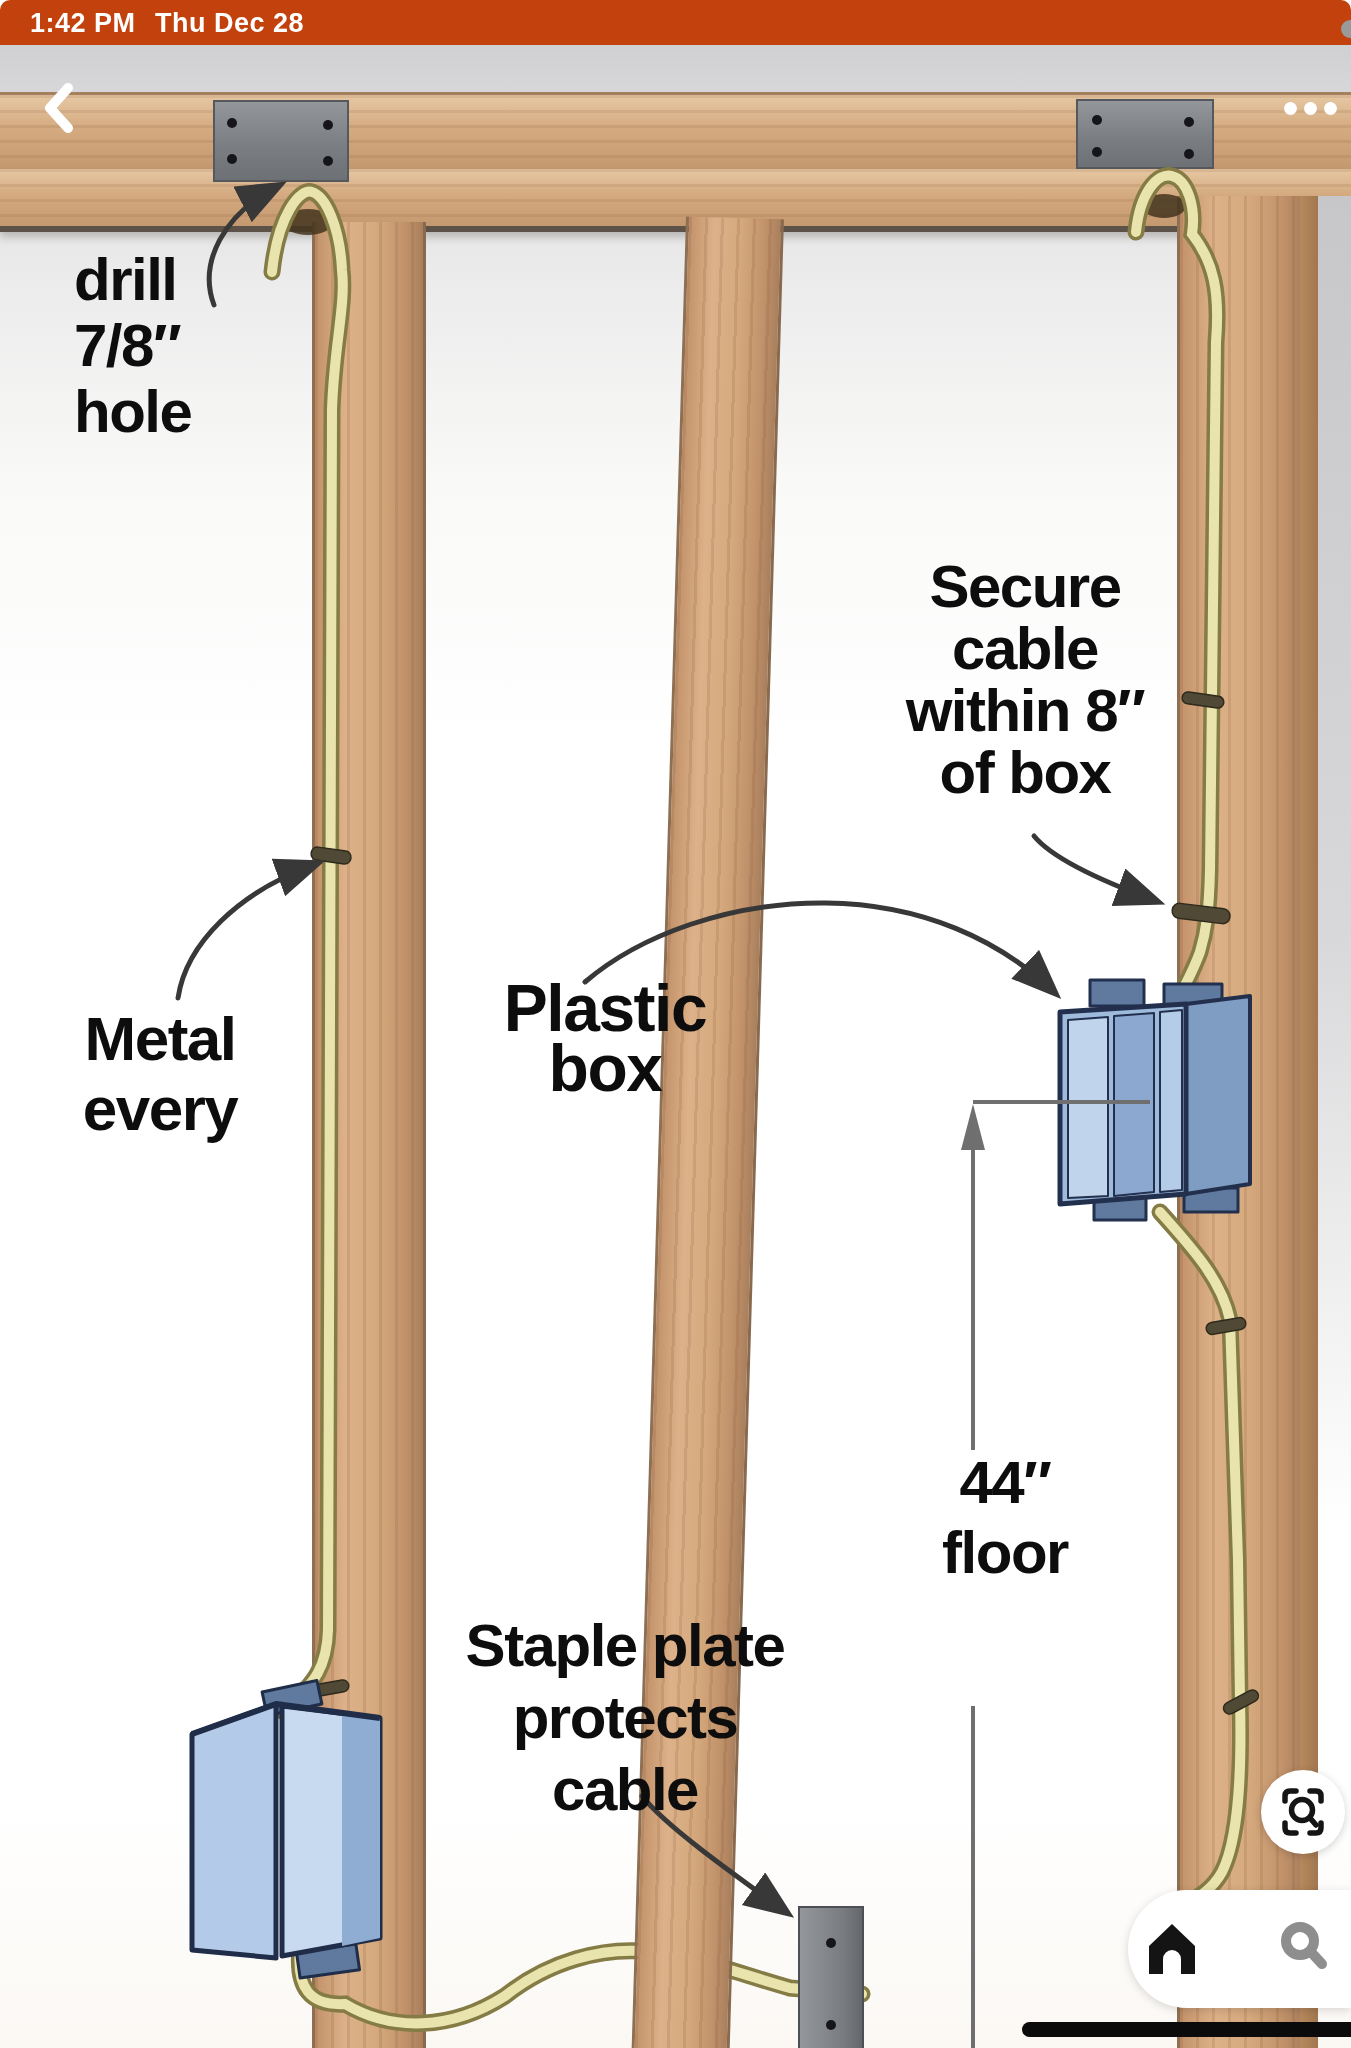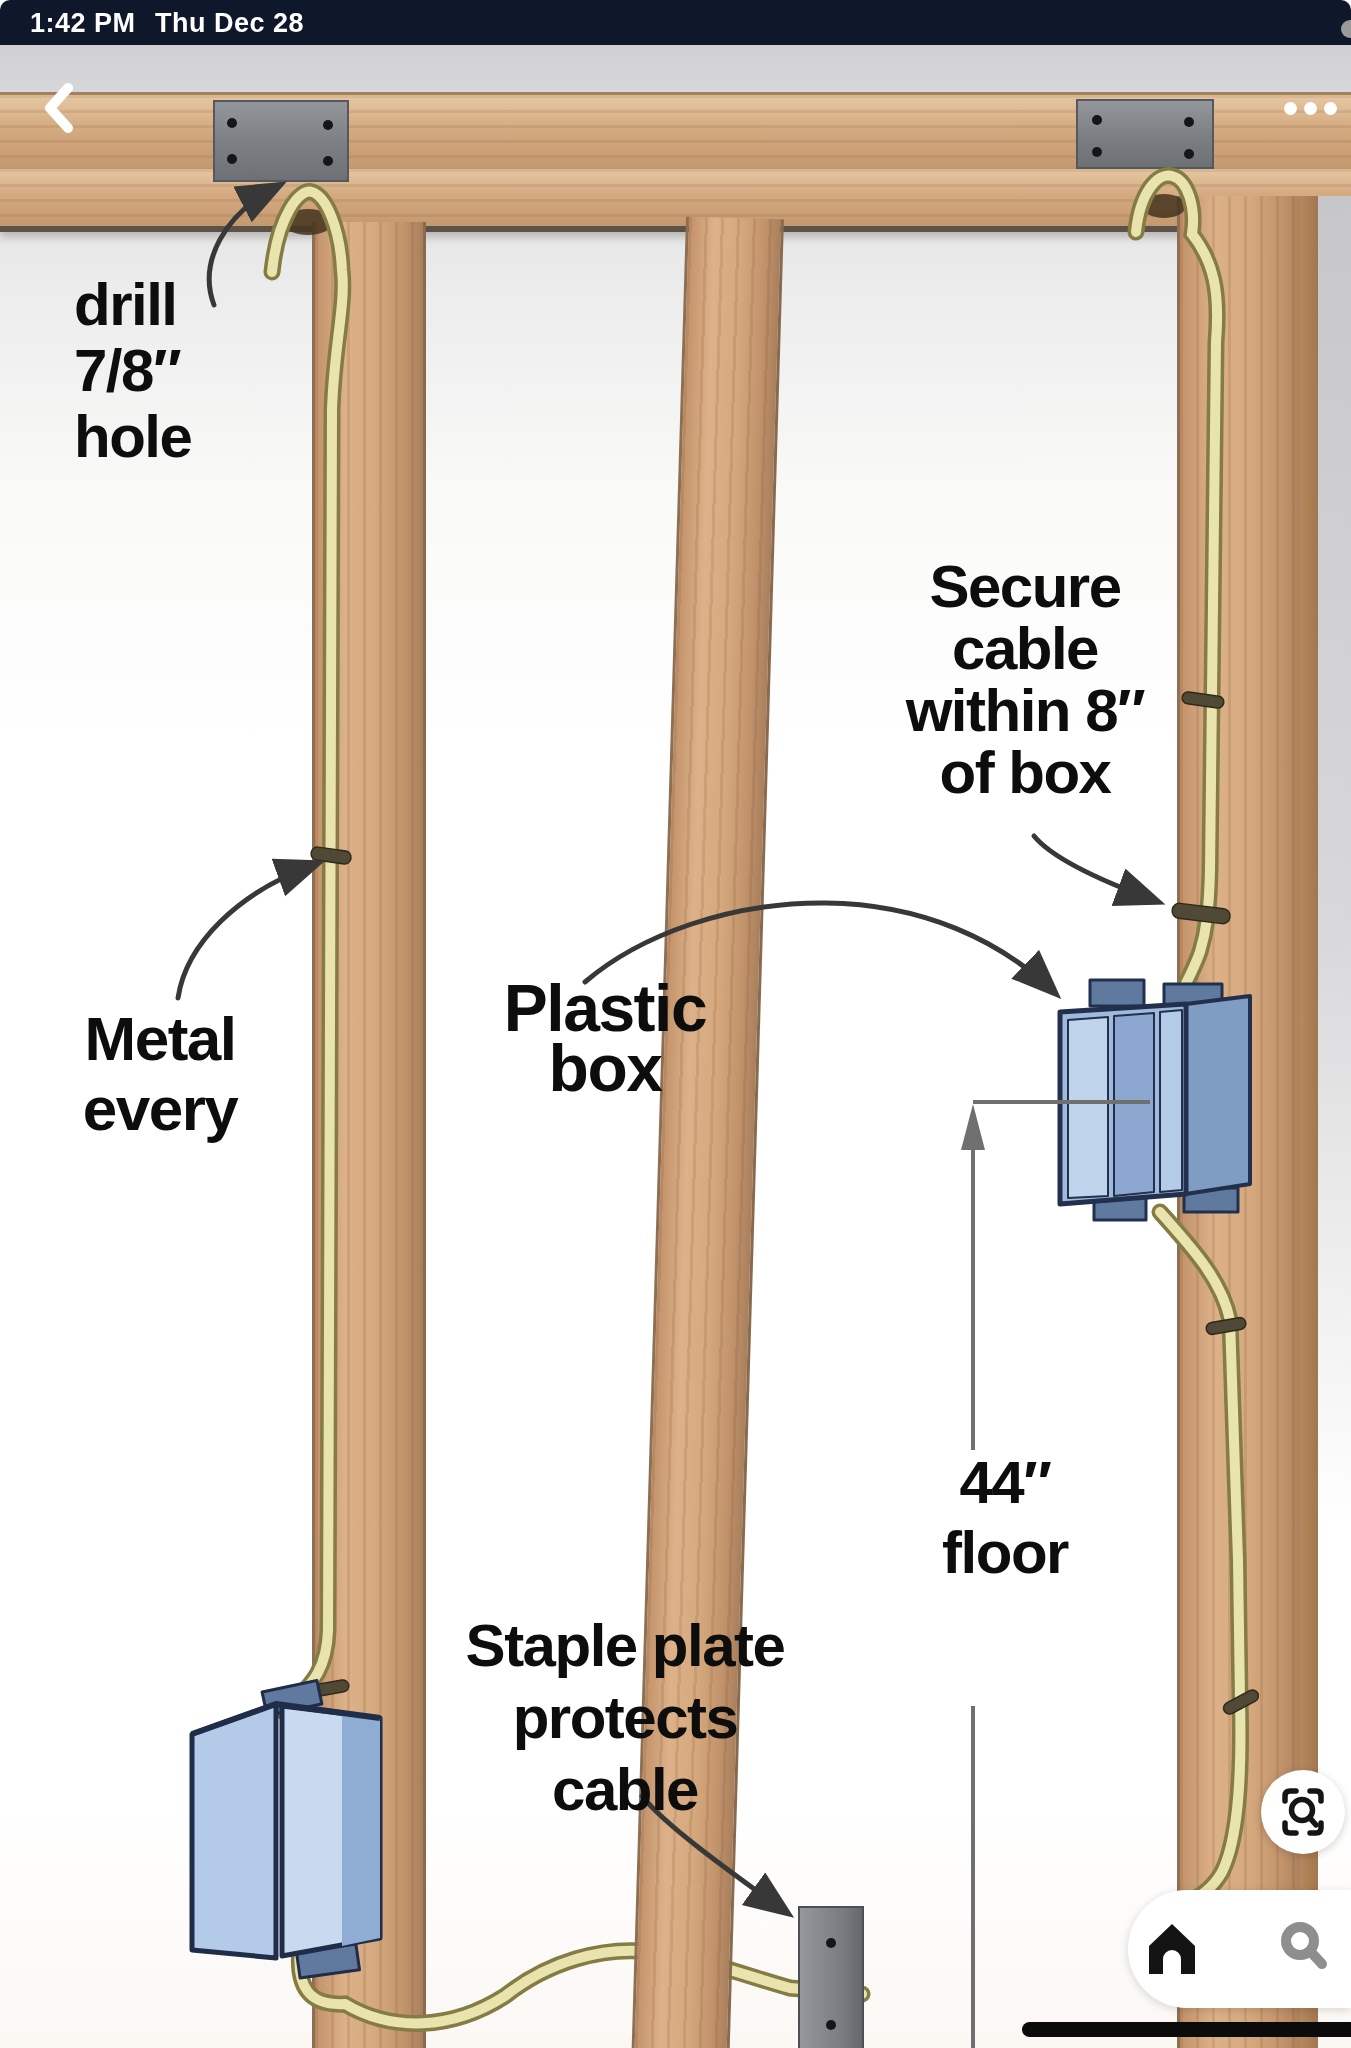--- a/index.html
+++ b/index.html
@@ -1,19 +1,19 @@
 <!DOCTYPE html>
 <html><head>
 <meta charset="utf-8">
 <style>
   html,body{margin:0;padding:0;background:#fff;}
   .stage{position:relative;width:1351px;height:2048px;overflow:hidden;font-family:"Liberation Sans",sans-serif;background:#fff;}
 
   
-  .statusbar{position:absolute;left:0;top:0;width:1351px;height:45px;background:#0f172a;z-index:40;border-radius:10px 10px 0 0;}
+  .statusbar{position:absolute;left:0;top:0;width:1351px;height:45px;background:#c2410c;z-index:40;border-radius:10px 10px 0 0;}
   .statusbar .time{position:absolute;left:30px;top:8px;color:#fff;font-weight:bold;font-size:27px;letter-spacing:.5px;}
   .statusbar .date{position:absolute;left:155px;top:8px;color:#fff;font-weight:bold;font-size:27px;letter-spacing:.5px;}
   .statusbar .dot{position:absolute;left:1341px;top:20px;width:18px;height:18px;border-radius:50%;background:#9a9a9a;}
 
   
   .photo-bg{position:absolute;left:0;top:45px;width:1351px;height:2003px;z-index:0;
     background:linear-gradient(180deg,#d0d0d3 0%,#dcdcde 4%,#ececec 12%,#f9f9f8 22%,#ffffff 35%,#ffffff 88%,#fbf8f4 100%);}
 
   
   .plate1{position:absolute;left:0;top:92px;width:1351px;height:74px;z-index:1;
@@ -43,21 +43,21 @@
 
   .protect-plate{position:absolute;left:798px;top:1906px;width:62px;height:142px;z-index:6;
     background:linear-gradient(90deg,#94979b,#787b80 70%,#64676c);border:2px solid #4c4f54;}
 
   .svg-layer{position:absolute;left:0;top:0;width:1351px;height:2048px;pointer-events:none;}
   .svg1{z-index:4;} .svg2{z-index:7;}
 
   
   .lbl{position:absolute;z-index:8;font-weight:bold;color:#0d0d0d;letter-spacing:-1.5px;text-align:center;white-space:nowrap;}
   .lbl div{white-space:nowrap;}
-  .lbl-drill{left:74px;top:272px;font-size:60px;line-height:66px;text-align:left;}
+  .lbl-drill{left:74px;top:247px;font-size:60px;line-height:66px;text-align:left;}
   .lbl-staple{left:5px;top:1004px;width:310px;font-size:62px;line-height:70px;}
   .lbl-plastic{left:445px;top:978px;width:320px;font-size:66px;line-height:60px;}
   .lbl-secure{left:855px;top:556px;width:340px;font-size:60px;line-height:62px;}
   .lbl-44{left:880px;top:1448px;width:250px;font-size:60px;line-height:70px;}
   .lbl-metal{left:410px;top:1610px;width:430px;font-size:60px;line-height:72px;}
 
   
   .back-btn{position:absolute;left:34px;top:78px;width:56px;height:56px;z-index:41;}
   .more-btn{position:absolute;left:1278px;top:92px;width:64px;height:34px;z-index:41;}
   .more-btn i{position:absolute;top:10px;width:13px;height:13px;border-radius:50%;background:#fff;}

